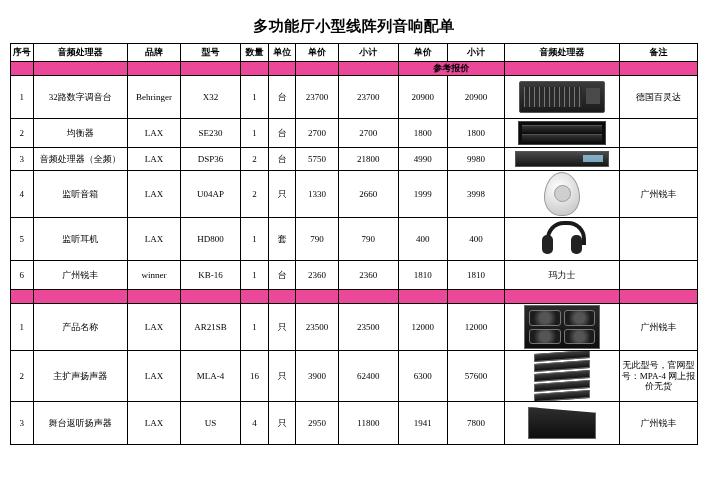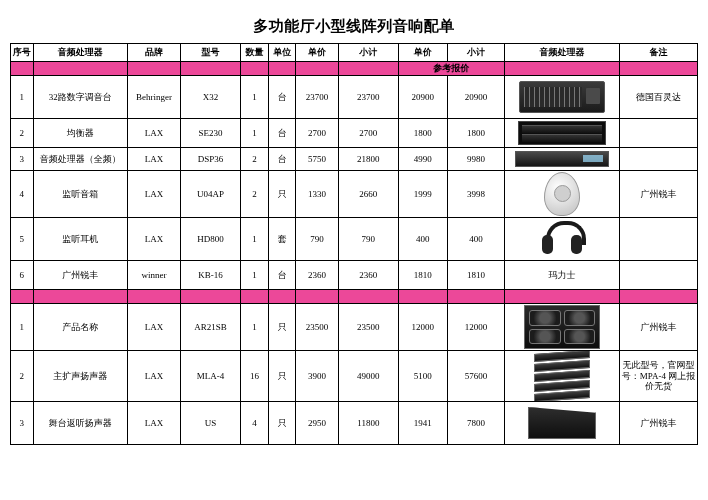--- a/index.html
+++ b/index.html
@@ -426,22 +426,22 @@
       </tr>
 
       <tr class="row-xtall">
         <td>2</td>
         <td>主扩声扬声器</td>
         <td>LAX</td>
         <td>MLA-4</td>
         <td>16</td>
         <td>只</td>
         <td>3900</td>
-        <td>49000</td>
-        <td>5100</td>
+        <td>62400</td>
+        <td>6300</td>
         <td>57600</td>
         <td>
           <div class="img-wrap">
             <div class="linearray">
                 <i></i>
                 <i></i>
                 <i></i>
                 <i></i>
                 <i></i>
               </div>

